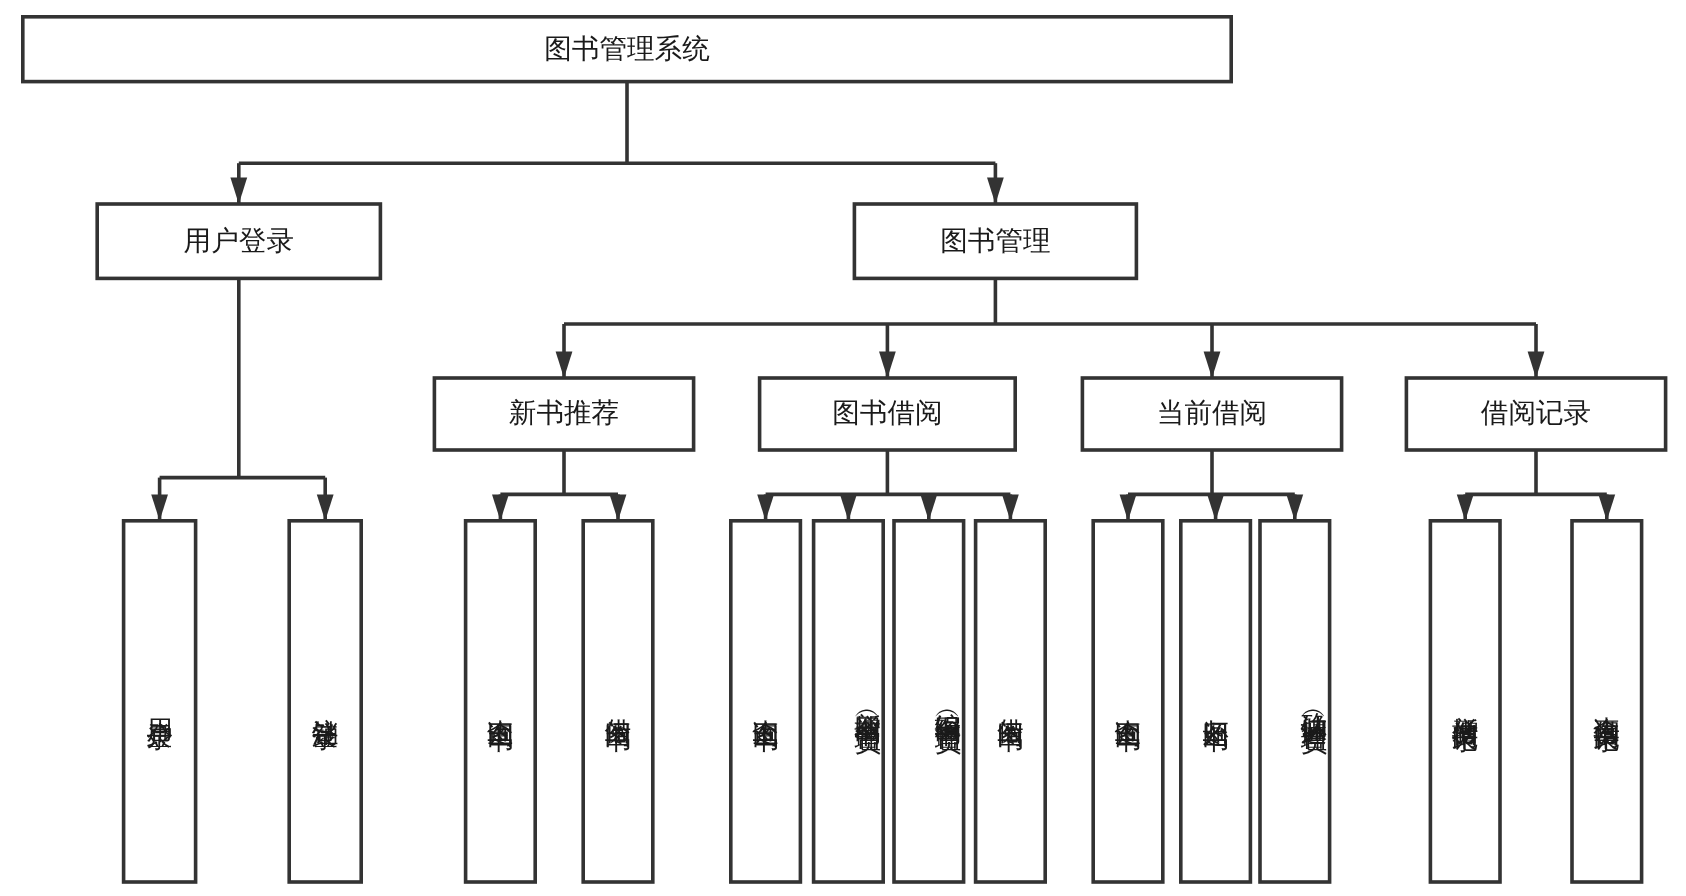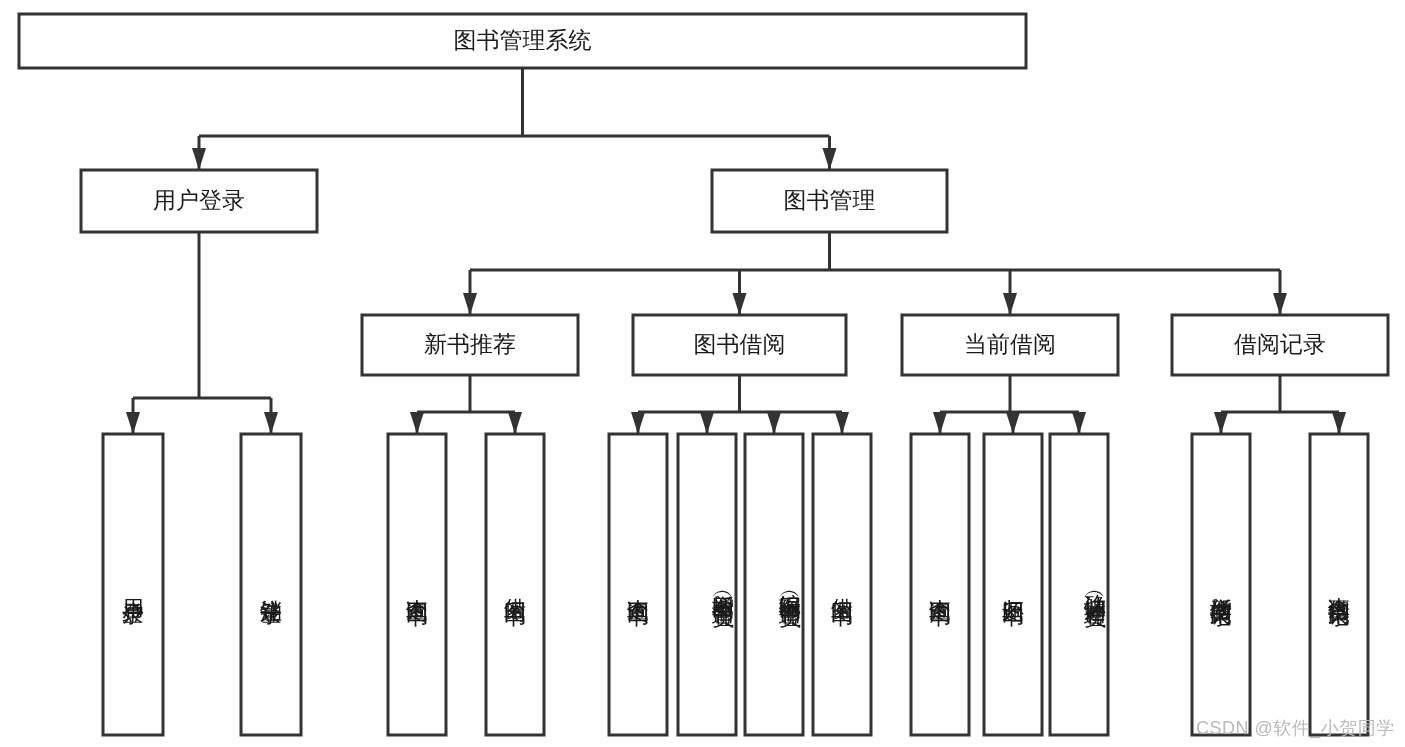--- a/index.html
+++ b/index.html
@@ -179,14 +179,13 @@
       <div class="vlabel" style="left: 678px; top: 446px; width: 58px; height: 277px; align-items: flex-start;">新增图书（管理员）</div>
       <div class="vlabel" style="left: 745px; top: 446px; width: 58px; height: 277px; align-items: flex-start;">编辑图书（管理员）</div>
       <div class="vlabel" style="left: 813px; top: 446px; width: 58px; height: 277px; align-items: center;">借阅图书</div>
       <div class="vlabel" style="left: 911px; top: 446px; width: 58px; height: 277px; align-items: center;">查询图书</div>
       <div class="vlabel" style="left: 984px; top: 446px; width: 58px; height: 277px; align-items: center;">归还图书</div>
       <div class="vlabel" style="left: 1050px; top: 446px; width: 58px; height: 277px; align-items: flex-start;">确认归还（管理员）</div>
       <div class="vlabel" style="left: 1192px; top: 446px; width: 58px; height: 277px; align-items: center;">新增借阅记录</div>
       <div class="vlabel" style="left: 1310px; top: 446px; width: 58px; height: 277px; align-items: center;">查询借阅记录</div>
     </div>
 
-  <div class="watermark" style="left:1196px; top:716px;">CSDN @软件_小贺同学</div>
 </div>
 
 </body></html>

